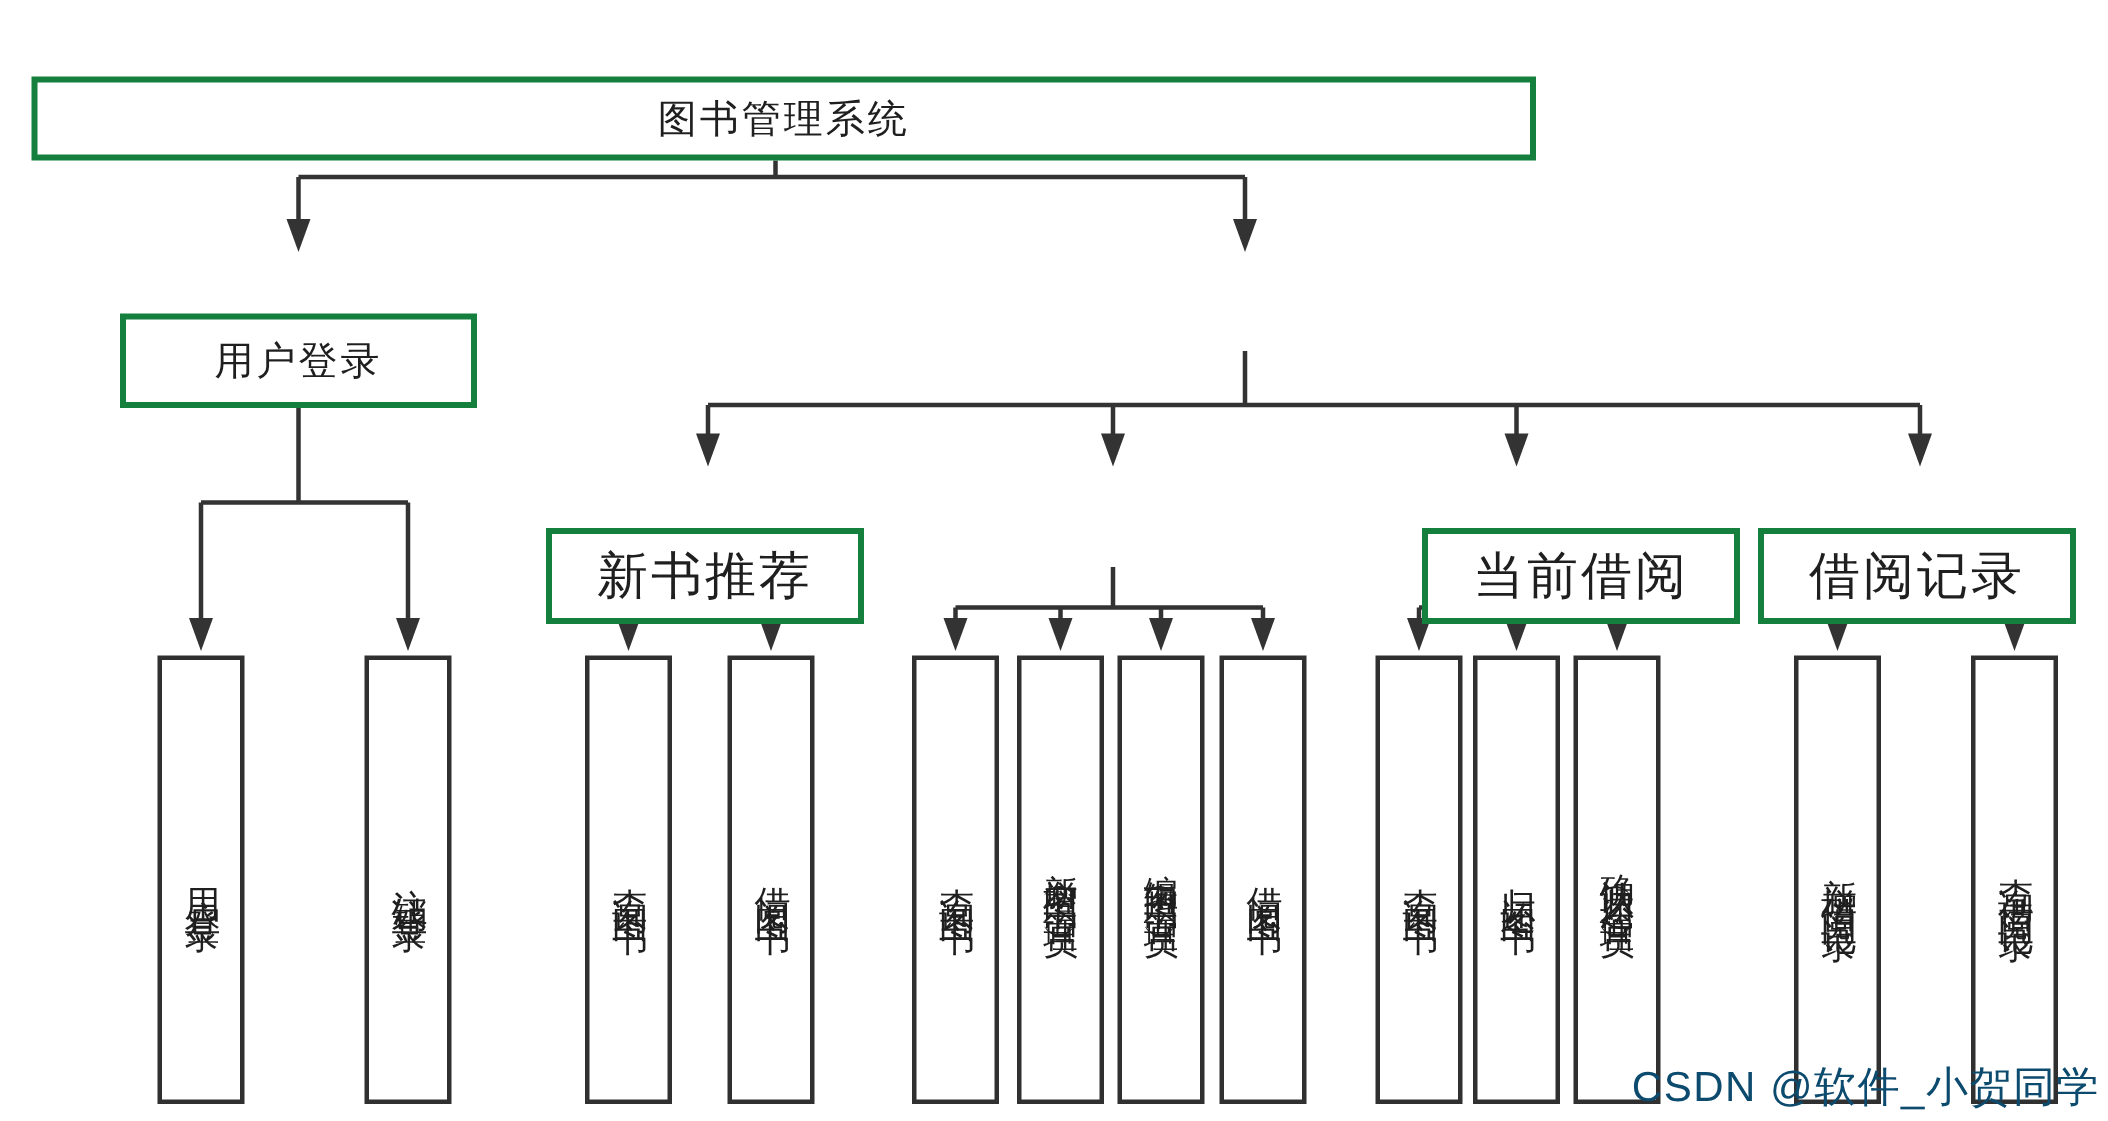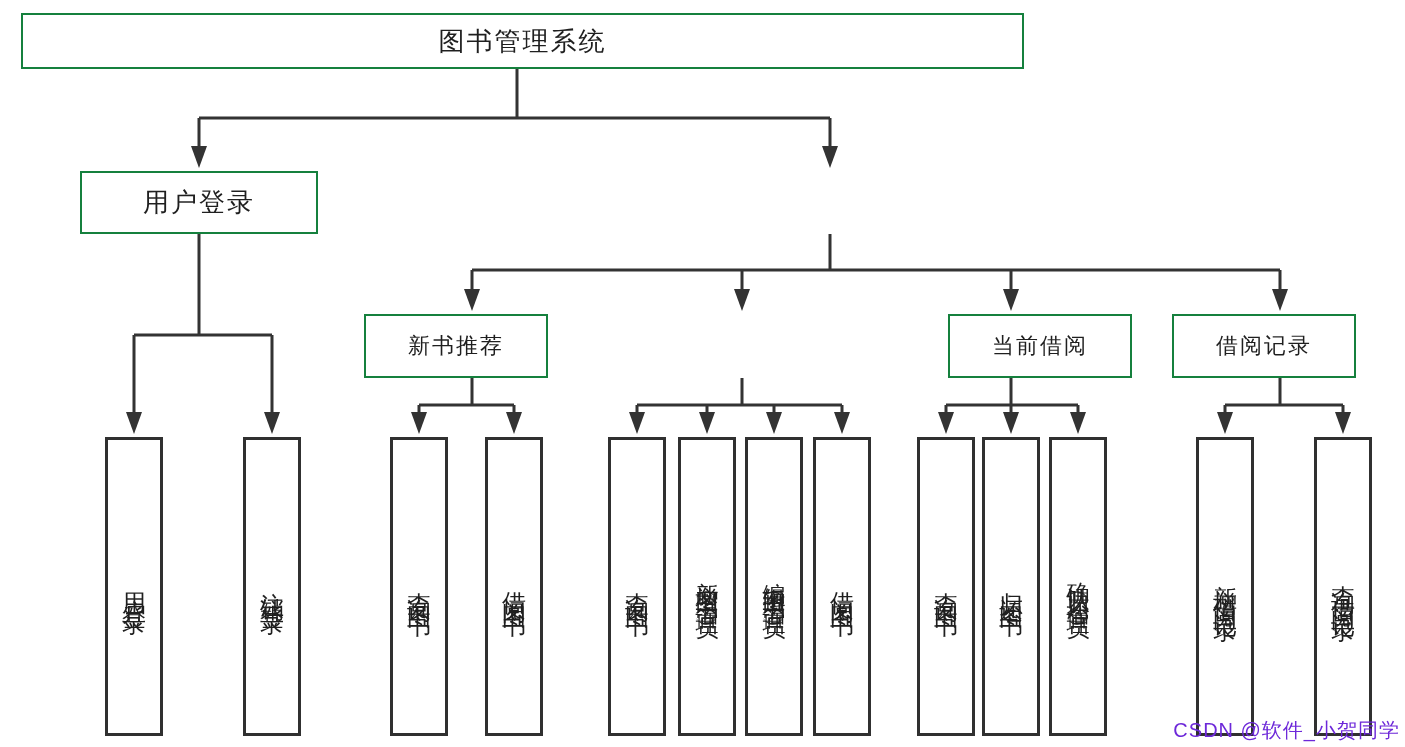--- a/index.html
+++ b/index.html
@@ -5,39 +5,40 @@
   html,body{margin:0;padding:0;background:#ffffff;}
   .canvas{
     position:relative;width:1405px;height:747px;background:#ffffff;
     font-family:"Liberation Sans","DejaVu Sans",sans-serif;color:#1f1f1f;overflow:hidden;
   }
   .wires{position:absolute;left:0;top:0;width:1405px;height:747px;}
   .wires path{stroke:#333333;stroke-width:3;fill:none;}
   .wires polygon{fill:#333333;stroke:none;}
   .node{
     position:absolute;box-sizing:border-box;background:#ffffff;
-    border:2px solid #15803d;display:flex;align-items:center;justify-content:center;
+    border:4px solid #15803d;display:flex;align-items:center;justify-content:center;
     text-align:center;
+    margin-top:38px;
   }
   .root{left:21px;top:13px;width:1003px;height:56px;font-size:26px;letter-spacing:2px;}
   .l2{top:171px;width:238px;height:63px;font-size:26px;letter-spacing:2px;}
-  .l3{top:314px;width:184px;height:64px;font-size:22px;letter-spacing:2px;text-align:center;}
+  .l3{top:314px;width:212px;height:64px;font-size:34px;letter-spacing:2px;text-align:center;}
   .leaf{
     position:absolute;top:437px;width:58px;height:299px;box-sizing:border-box;
     background:#ffffff;border:3px solid #303030;
     display:flex;align-items:center;justify-content:center;
   }
   .vtext{
     writing-mode:vertical-rl;text-orientation:mixed;
     font-size:24px;letter-spacing:7px;line-height:1;white-space:nowrap;
   }
   .leaf.tight .vtext{font-size:23px;letter-spacing:5px;}
   .watermark{
     position:absolute;right:5px;bottom:3px;z-index:5;
-    font-size:20px;color:#6d28d9;letter-spacing:1px;margin-top:32px;
+    font-size:28px;color:#0c4a6e;letter-spacing:1px;margin-top:32px;
   }
 </style>
 </head>
 <body>
 
 <div class="canvas">
 
   <svg class="wires" viewBox="0 0 1405 747" aria-hidden="true">
     <g>
       <path d="M517,69 V118 M199,118 H830 M199,118 V148 M830,118 V148"></path>

